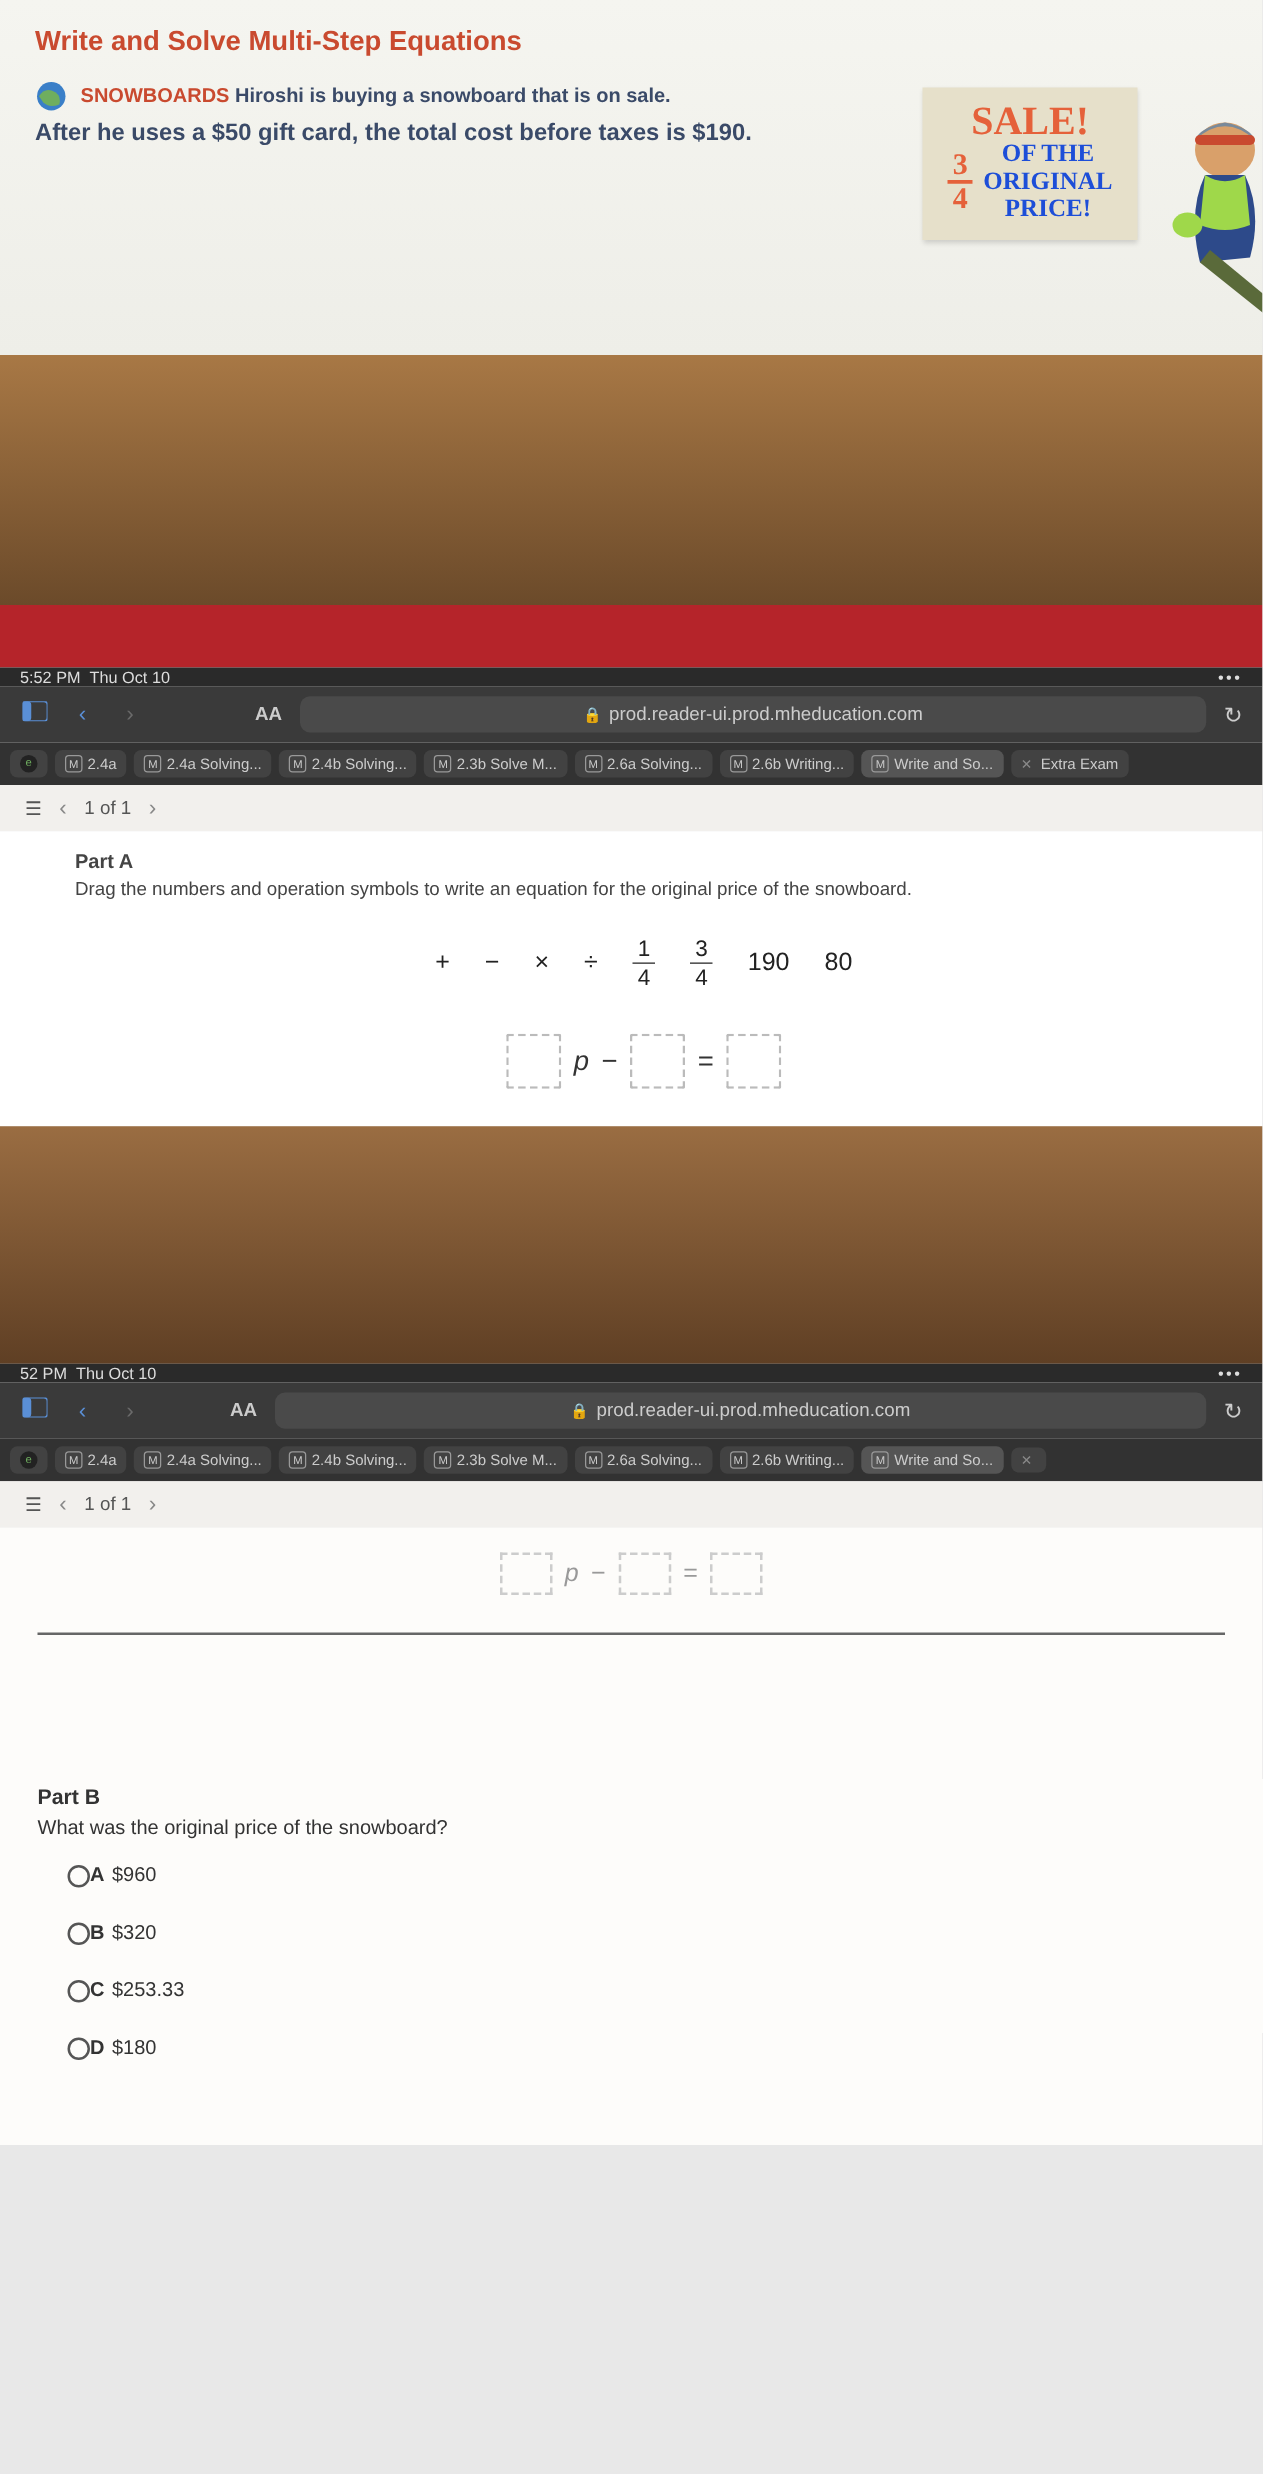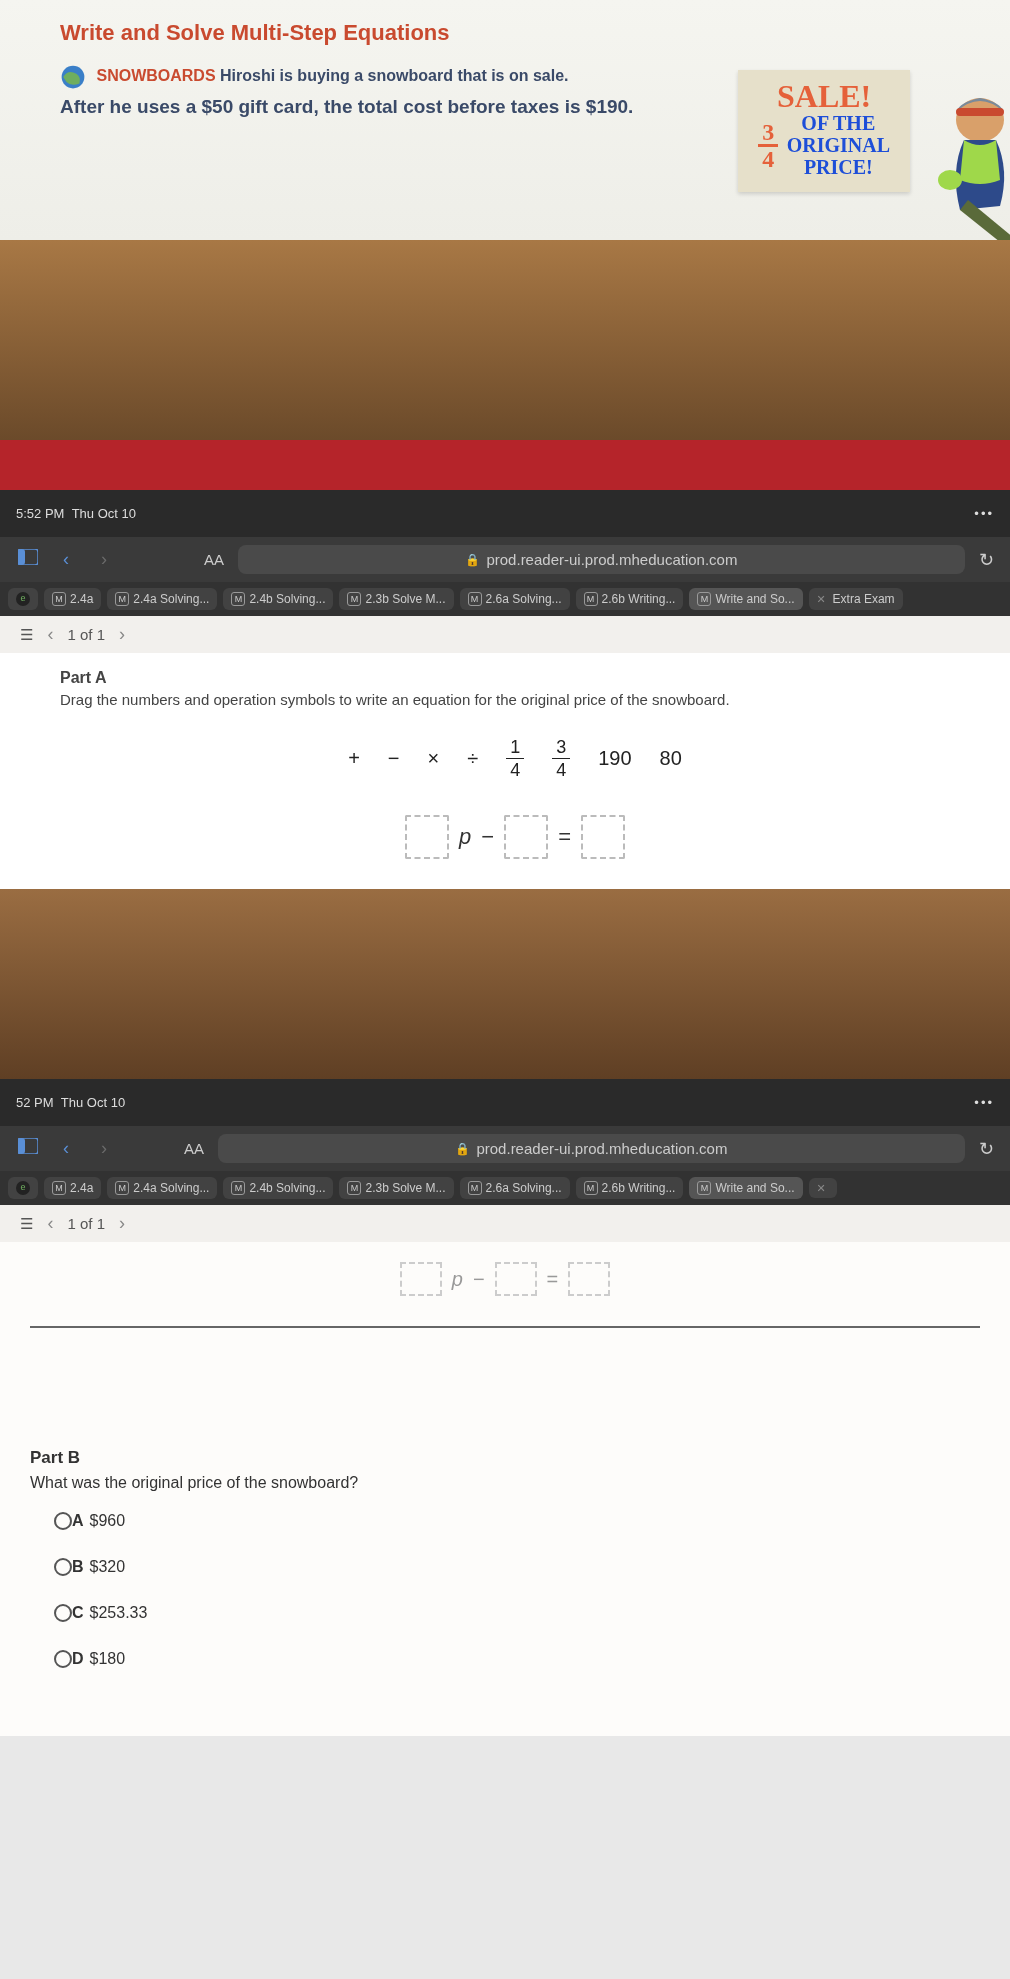--- a/index.html
+++ b/index.html
@@ -4,23 +4,23 @@
 <style>
   * { box-sizing: border-box; margin: 0; padding: 0; }
   body {
     font-family: -apple-system, BlinkMacSystemFont, "Segoe UI", Arial, sans-serif;
     background: #e8e8e8;
     width: 1010px;
   }
   
   .textbook {
     background: linear-gradient(180deg, #f5f5f0 0%, #eeeee8 100%);
-    padding: 20px 60px 0 60px;
+    padding: 20px 60px 0 28px;
     position: relative;
-    height: 240px;
+    height: 284px;
     overflow: hidden;
   }
   .lesson-title {
     color: #c94a2f;
     font-weight: 600;
     font-size: 22px;
     margin-bottom: 18px;
   }
   .globe-icon {
     width: 26px; height: 26px;
@@ -97,21 +97,21 @@
   }
   .red-tablet-edge {
     height: 50px;
     background: #b5242a;
   }
 
   
   .ipad-status {
     background: #2a2a2a;
     color: #ddd;
-    padding: 16px 16px;
+    padding: 0 16px;
     font-size: 13px;
     display: flex;
     justify-content: space-between;
     align-items: center;
     text-align: center;
   }
   .ipad-status .dots { letter-spacing: 2px; }
 
   
   .safari-toolbar {
@@ -121,21 +121,21 @@
     align-items: center;
     gap: 14px;
   }
   .tb-btn {
     color: #5a8fd6;
     font-size: 18px;
     width: 24px;
     text-align: center;
   }
   .tb-btn.dim { color: #6a6a6a; }
-  .tb-aa { color: #ccc; font-size: 15px; font-weight: 400; }
+  .tb-aa { color: #ccc; font-size: 15px; font-weight: 700; }
   .urlbar {
     flex: 1;
     background: #4a4a4a;
     border-radius: 8px;
     padding: 6px 12px;
     color: #ccc;
     font-size: 15px;
     text-align: center;
     display: flex;
     align-items: center;

